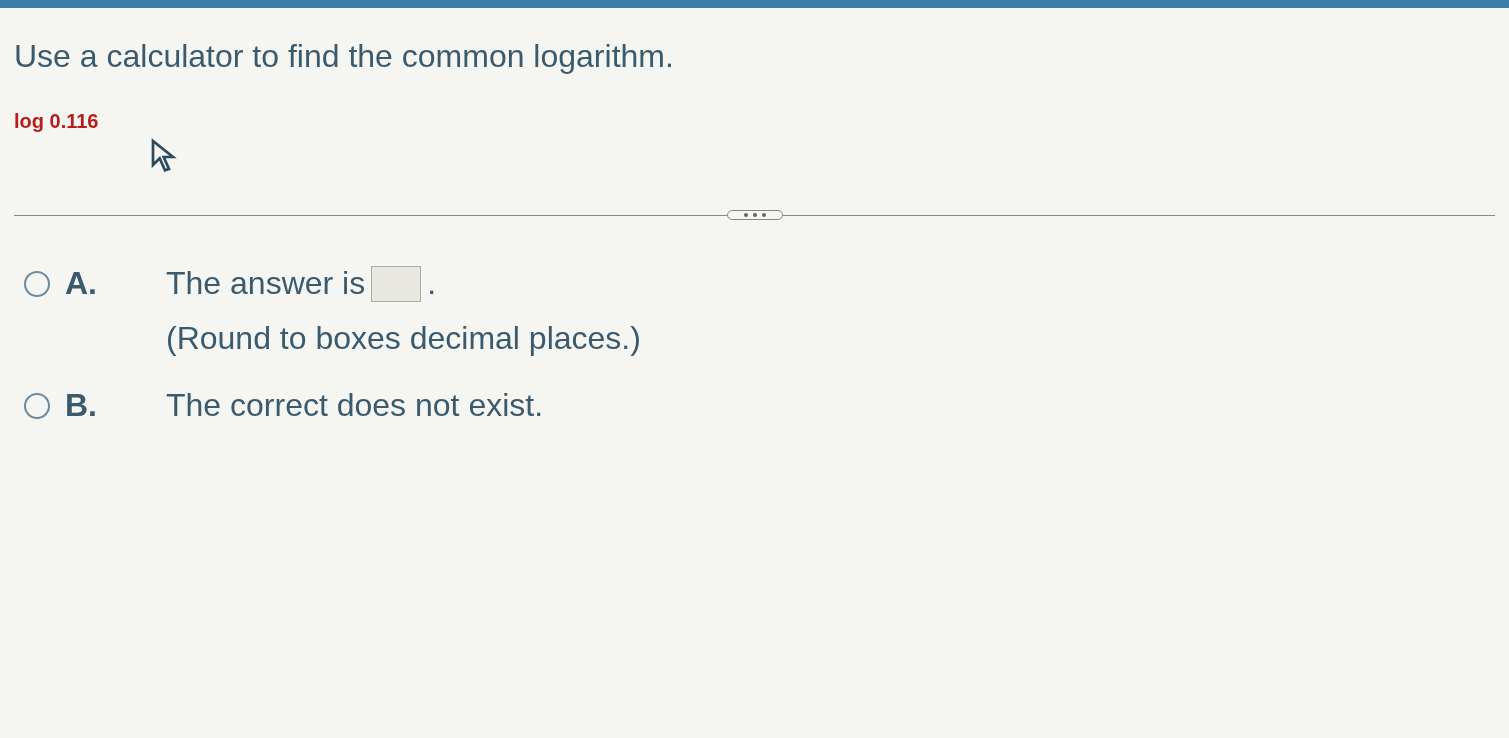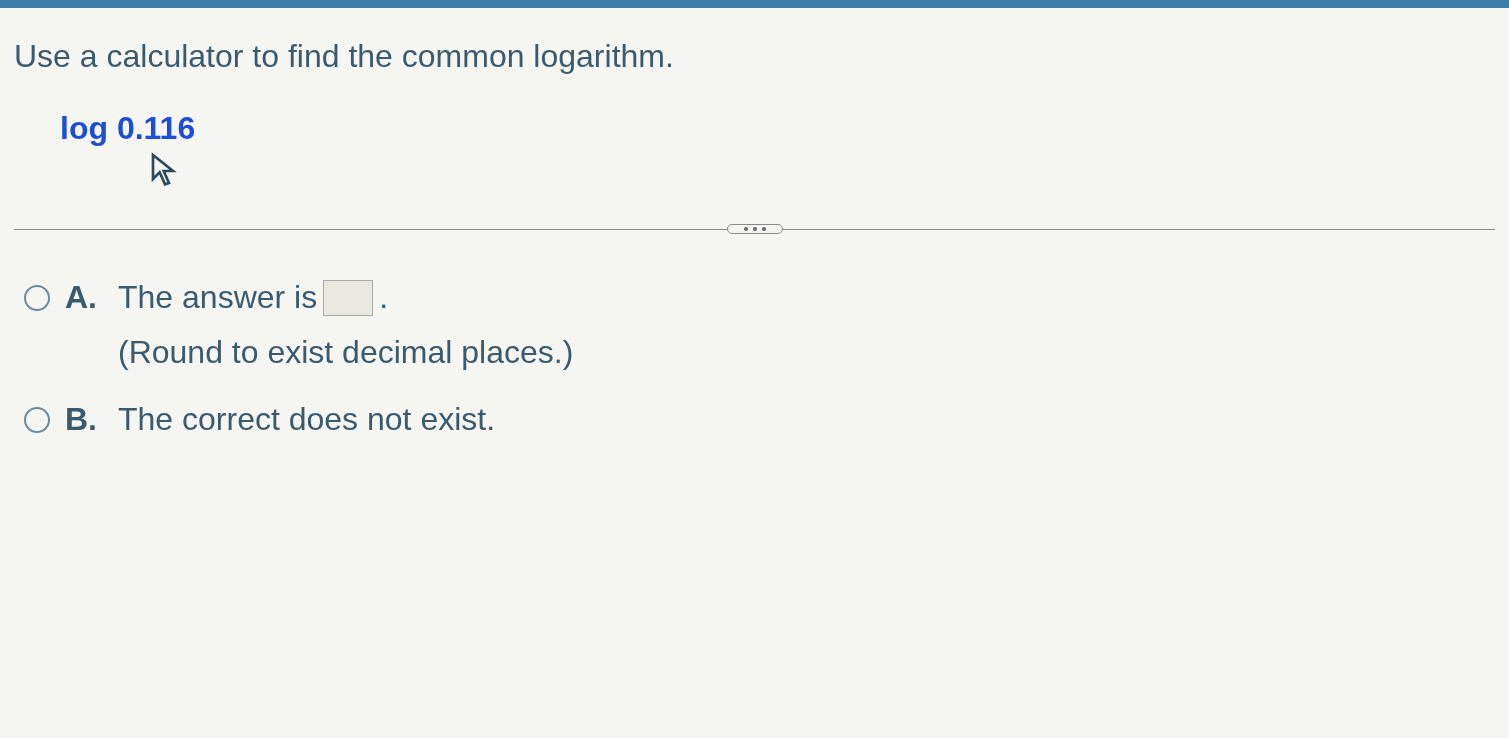--- a/index.html
+++ b/index.html
@@ -23,25 +23,24 @@
     .content {
       padding: 30px 14px;
     }
     .question-text {
       font-size: 32px;
       color: #3a5a6e;
       margin-bottom: 35px;
       font-weight: normal;
     }
     .log-expression {
-      font-size: 32px;
-      color: #1d4ed8;
+      font-size: 20px;
+      color: #b91c1c;
       font-weight: bold;
       margin-bottom: 10px;
-      margin-left: 46px;
     }
     .cursor-container {
       margin-left: 135px;
       margin-top: -5px;
       margin-bottom: 25px;
     }
     .cursor-icon svg {
       width: 32px;
       height: 38px;
     }
@@ -101,20 +100,21 @@
     }
     .choice-label {
       font-size: 32px;
       color: #3a5a6e;
       font-weight: bold;
       margin-right: 18px;
       min-width: 35px;
     }
     .choice-content {
       flex: 1;
+      margin-left: 48px;
     }
     .choice-text-line {
       font-size: 32px;
       color: #3a5a6e;
       display: flex;
       align-items: center;
       flex-wrap: wrap;
     }
     .answer-input {
       width: 50px;
@@ -166,21 +166,21 @@
 
   <div class="choice-row">
     <div class="radio-circle"></div>
     <div class="choice-label">A.</div>
     <div class="choice-content">
       <div class="choice-text-line">
         <span>The answer is</span>
         <input type="text" class="answer-input" value="" style="">
         <span>.</span>
       </div>
-      <div class="round-hint">(Round to exist decimal places.)</div>
+      <div class="round-hint">(Round to boxes decimal places.)</div>
     </div>
   </div>
 
   <div class="choice-row choice-b">
     <div class="radio-circle"></div>
     <div class="choice-label">B.</div>
     <div class="choice-content">
       <div class="choice-text-line">The correct does not exist.</div>
     </div>
   </div>

